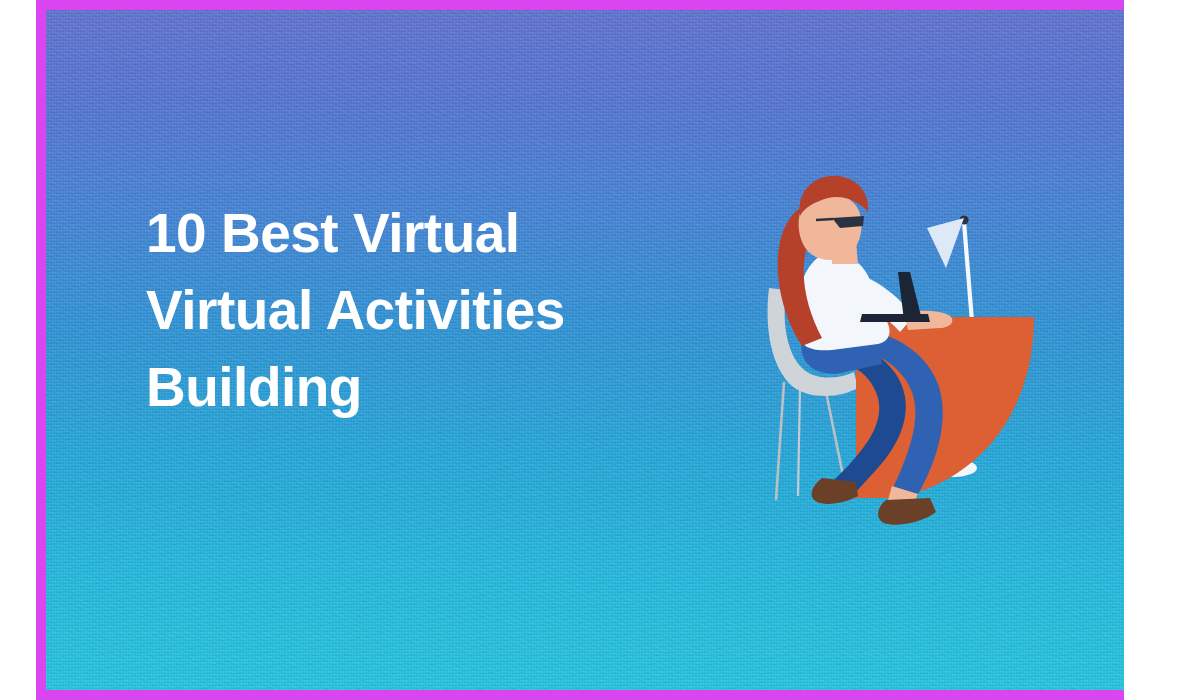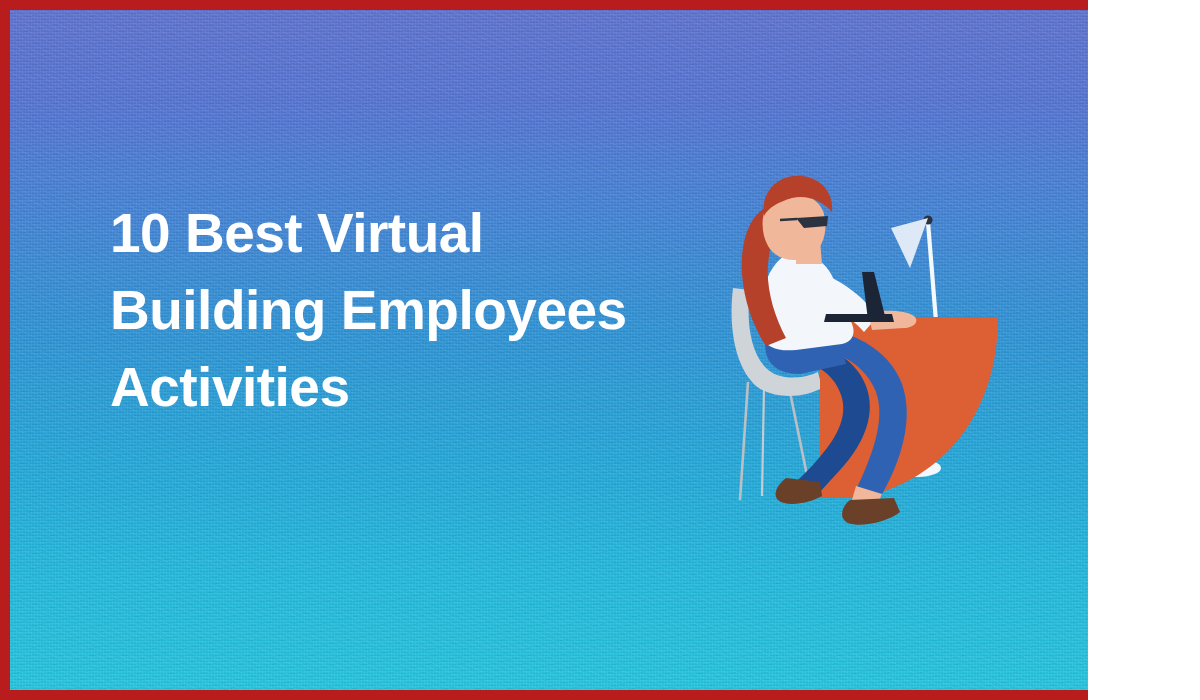--- a/index.html
+++ b/index.html
@@ -13,22 +13,23 @@
     overflow: hidden;
     font-family: "Liberation Sans", sans-serif;
   }
 
   
   #banner {
     position: relative;
     width: 1088px;
     height: 700px;
     box-sizing: border-box;
-    background: #b91c1c;      
+    background: #d946ef;      
     overflow: hidden;
+    margin-left: 36px;
   }
 
   
   #canvas {
     position: absolute;
     left: 10px;
     top: 10px;
     width: 1180px;
     height: 680px;
     overflow: hidden;
@@ -116,22 +117,22 @@
 
 <div id="banner">
 
   <div id="canvas">
 
     <div id="texture"></div>
     <div id="texture-noise"></div>
 
     <div id="headline">
       <span class="line">10 Best Virtual</span>
-      <span class="line">Building Employees</span>
-      <span class="line">Activities</span>
+      <span class="line">Virtual Activities</span>
+      <span class="line">Building</span>
     </div>
 
     <div id="illustration">
       <svg viewBox="0 0 340 370" xmlns="http://www.w3.org/2000/svg">
 
         <g>
 
           <line x1="221" y1="290" x2="239" y2="200" stroke="#f4f9fd" stroke-width="4.2" stroke-linecap="round"></line>
 
           <circle cx="239" cy="199" r="5.2" fill="#2b3340"></circle>

